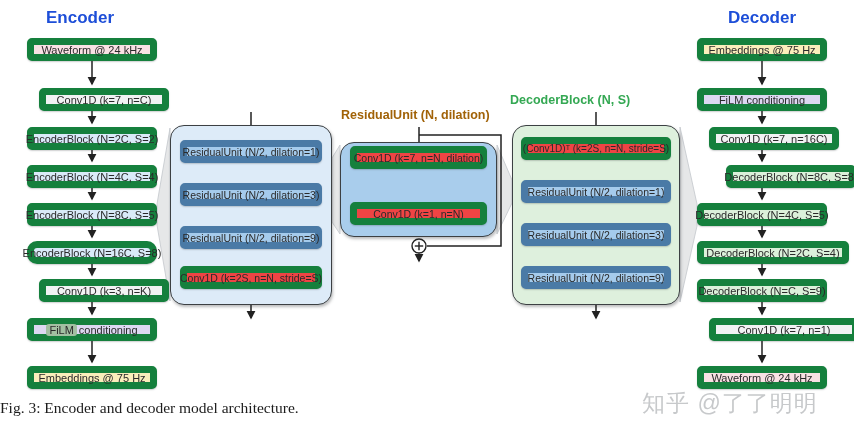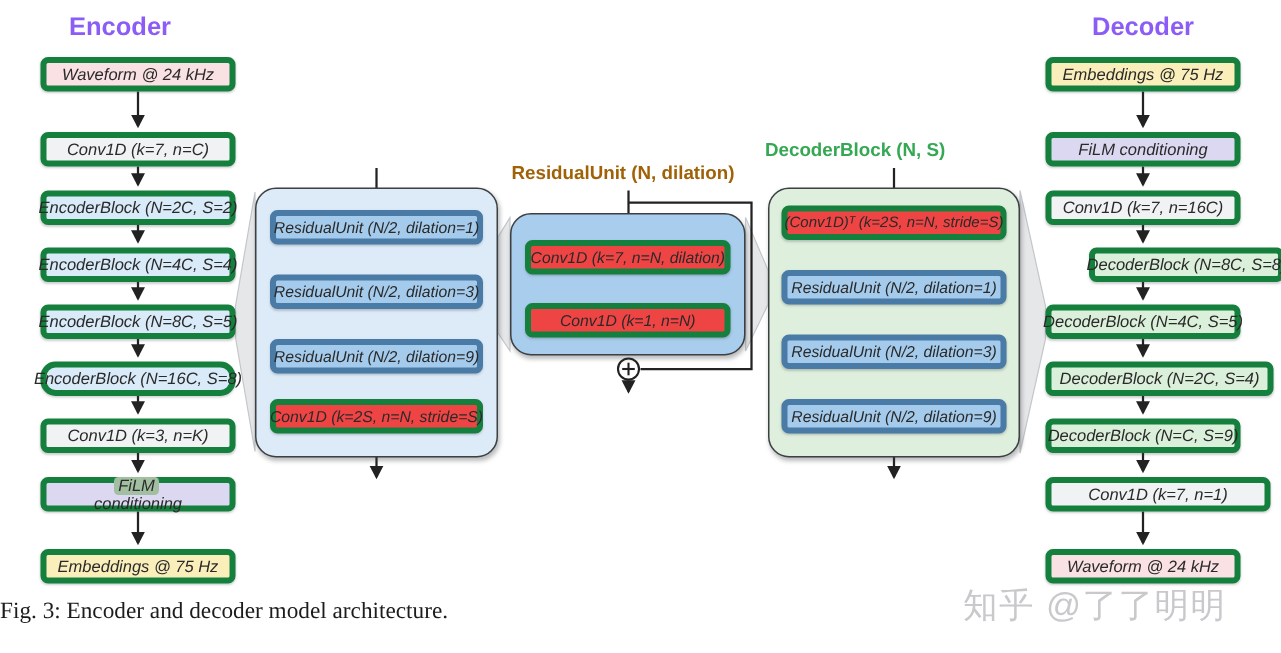--- a/index.html
+++ b/index.html
@@ -1,29 +1,29 @@
 <!DOCTYPE html>
 <html><head>
 <meta charset="utf-8">
 <style>
   html,body{margin:0;padding:0;background:#fff;}
   #figure{
     position:relative;width:854px;height:435px;background:#ffffff;overflow:hidden;
     font-family:"Liberation Sans","DejaVu Sans",sans-serif;color:#2a2a2a;
   }
   .col-title{
-    position:absolute;font-size:17px;font-weight:bold;color:#8b5cf6;text-align:center;
+    position:absolute;font-size:17px;font-weight:bold;color:#1d4ed8;text-align:center;
   }
   .box{
-    position:absolute;height:23px;box-sizing:border-box;border:4px solid #15803d;border-radius:5px;
+    position:absolute;height:23px;box-sizing:border-box;border:7px solid #15803d;border-radius:5px;
     display:flex;align-items:center;justify-content:center;font-size:11px;white-space:nowrap;
-    box-shadow:0 1px 1.5px rgba(60,64,67,.25);background:#fff;letter-spacing:0;font-style:italic;
+    box-shadow:0 1px 1.5px rgba(60,64,67,.25);background:#fff;letter-spacing:0;
   }
   .c-pink{background:#f9e1e4;}
-  .c-gray{background:#f1f2f3;}
+  .c-gray{background:#f1f2f3;margin-left:12px;}
   .c-blue{background:#d9eaf8;}
   .c-green{background:#dbf0da;}
   .c-purple{background:#ddd8f1;}
   .c-yellow{background:#faeebb;}
   .c-white{background:#ef4444;}
   .c-runit{background:#a5cbec;border-color:#4a7aa6;}
   .panel{
     position:absolute;box-sizing:border-box;border:1.5px solid #3c4043;border-radius:14px;
     box-shadow:1px 2px 3px rgba(60,64,67,.35);
   }
@@ -120,21 +120,21 @@
   </svg>
 
   <div class="col-title" style="left:20px;top:8px;width:120px;">Encoder</div>
   <div class="box c-pink" style="left:27px;top:38px;width:130px;">Waveform @ 24 kHz</div>
   <div class="box c-gray" style="left:27px;top:88px;width:130px;">Conv1D (k=7, n=C)</div>
   <div class="box c-blue" style="left:27px;top:127px;width:130px;">EncoderBlock (N=2C, S=2)</div>
   <div class="box c-blue" style="left:27px;top:165px;width:130px;">EncoderBlock (N=4C, S=4)</div>
   <div class="box c-blue" style="left:27px;top:203px;width:130px;">EncoderBlock (N=8C, S=5)</div>
   <div class="box c-blue" style="left:27px;top:241px;width:130px;border-radius:10px;">EncoderBlock (N=16C, S=8)</div>
   <div class="box c-gray" style="left:27px;top:279px;width:130px;">Conv1D (k=3, n=K)</div>
-  <div class="box c-purple" style="left:27px;top:318px;width:130px;flex-direction:column;">
+  <div class="box c-purple" style="left:27px;top:318px;width:130px;">
     <span class="hl">FiLM</span>
       <span> conditioning</span>
   </div>
   <div class="box c-yellow" style="left:27px;top:366px;width:130px;">Embeddings @ 75 Hz</div>
 
   <div class="col-title" style="left:697px;top:8px;width:130px;">Decoder</div>
   <div class="box c-yellow" style="left:697px;top:38px;width:130px;">Embeddings @ 75 Hz</div>
   <div class="box c-purple" style="left:697px;top:88px;width:130px;">FiLM conditioning</div>
   <div class="box c-gray" style="left:697px;top:127px;width:130px;">Conv1D (k=7, n=16C)</div>
   <div class="box c-green" style="left:726px;top:165px;width:130px;">DecoderBlock (N=8C, S=8)</div>
@@ -145,21 +145,21 @@
   <div class="box c-pink" style="left:697px;top:366px;width:130px;">Waveform @ 24 kHz</div>
 
   <div class="panel p-enc" style="left:170px;top:125px;width:162px;height:180px;"></div>
   <div class="box c-runit inner" style="left:180px;top:140px;width:142px;z-index:2;">ResidualUnit (N/2, dilation=1)</div>
   <div class="box c-runit inner" style="left:180px;top:183px;width:142px;z-index:2;">ResidualUnit (N/2, dilation=3)</div>
   <div class="box c-runit inner" style="left:180px;top:226px;width:142px;z-index:2;">ResidualUnit (N/2, dilation=9)</div>
   <div class="box c-white inner" style="left:180px;top:266px;width:142px;z-index:2;">Conv1D (k=2S, n=N, stride=S)</div>
 
   <div class="panel-title" style="left:341px;top:108px;color:#a16207;">ResidualUnit (N, dilation)</div>
   <div class="panel p-res" style="left:340px;top:142px;width:157px;height:95px;"></div>
-  <div class="box c-white inner" style="left:350px;top:160px;width:137px;z-index:2;">Conv1D (k=7, n=N, dilation)</div>
+  <div class="box c-white inner" style="left:350px;top:146px;width:137px;z-index:2;">Conv1D (k=7, n=N, dilation)</div>
   <div class="box c-white inner" style="left:350px;top:202px;width:137px;z-index:2;">Conv1D (k=1, n=N)</div>
 
   <div class="panel-title" style="left:510px;top:93px;color:#34a853;">DecoderBlock (N, S)</div>
   <div class="panel p-dec" style="left:512px;top:125px;width:168px;height:180px;"></div>
   <div class="box c-white small" style="left:521px;top:137px;width:150px;z-index:2;">(Conv1D)ᵀ (k=2S, n=N, stride=S)</div>
   <div class="box c-runit inner" style="left:521px;top:180px;width:150px;z-index:2;">ResidualUnit (N/2, dilation=1)</div>
   <div class="box c-runit inner" style="left:521px;top:223px;width:150px;z-index:2;">ResidualUnit (N/2, dilation=3)</div>
   <div class="box c-runit inner" style="left:521px;top:266px;width:150px;z-index:2;">ResidualUnit (N/2, dilation=9)</div>
 
   <div id="caption">Fig. 3: Encoder and decoder model architecture.</div>

